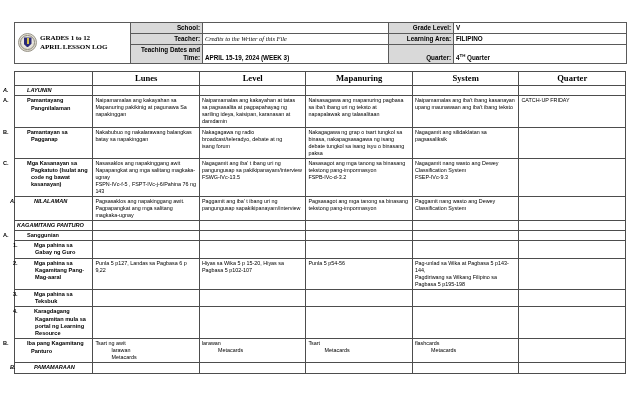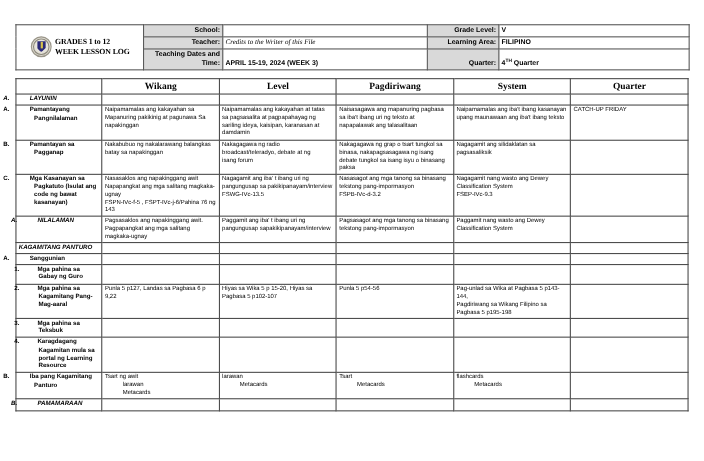--- a/index.html
+++ b/index.html
@@ -36,21 +36,21 @@
     font-size: 6.4px;
   }
   table.hdr td {
     border: 0.7px solid #5a5a5a;
     padding: 1px 2px;
     vertical-align: middle;
     line-height: 1.25;
   }
   .logo-cell {
     width: 116px;
-    padding: 2px 13px !important;
+    padding: 2px 3px !important;
     vertical-align: middle;
   }
   .logo-row {
     display: flex;
     align-items: center;
     gap: 3px;
   }
   .deped-logo {
     width: 17px;
     height: 17px;
@@ -170,21 +170,21 @@
       <tbody>
           <tr>
         <td class="logo-cell" rowspan="3">
           <div class="logo-row">
             <div class="deped-logo">
               <div class="ring"></div>
               <div class="shield"></div>
             </div>
             <div class="logo-text">
               <div>GRADES 1 to 12</div>
-              <div>WEEK LESSON LOG</div>
+              <div>APRIL LESSON LOG</div>
             </div>
           </div>
         </td>
         <td class="lbl">School:</td>
         <td class="val"></td>
         <td class="lbl">Grade Level:</td>
         <td class="val bold">V</td>
       </tr>
       <tr>
         <td class="lbl">Teacher:</td>
@@ -211,23 +211,23 @@
         <col class="c-stub">
           <col class="c-day">
           <col class="c-day">
           <col class="c-day">
           <col class="c-day">
           <col class="c-day">
       </colgroup>
       <thead>
         <tr>
           <td></td>
-          <td class="dayhdr">Wikang</td>
+          <td class="dayhdr">Lunes</td>
           <td class="dayhdr">Level</td>
-          <td class="dayhdr">Pagdiriwang</td>
+          <td class="dayhdr">Mapanuring</td>
           <td class="dayhdr">System</td>
           <td class="dayhdr">Quarter</td>
         </tr>
       </thead>
       <tbody id="dll-body">
           <tr>
             <td class="rowlabel ital">
               <span class="hang"><span class="idx">A.</span><span>LAYUNIN</span></span>
             </td>
             <td class="cell"></td>

